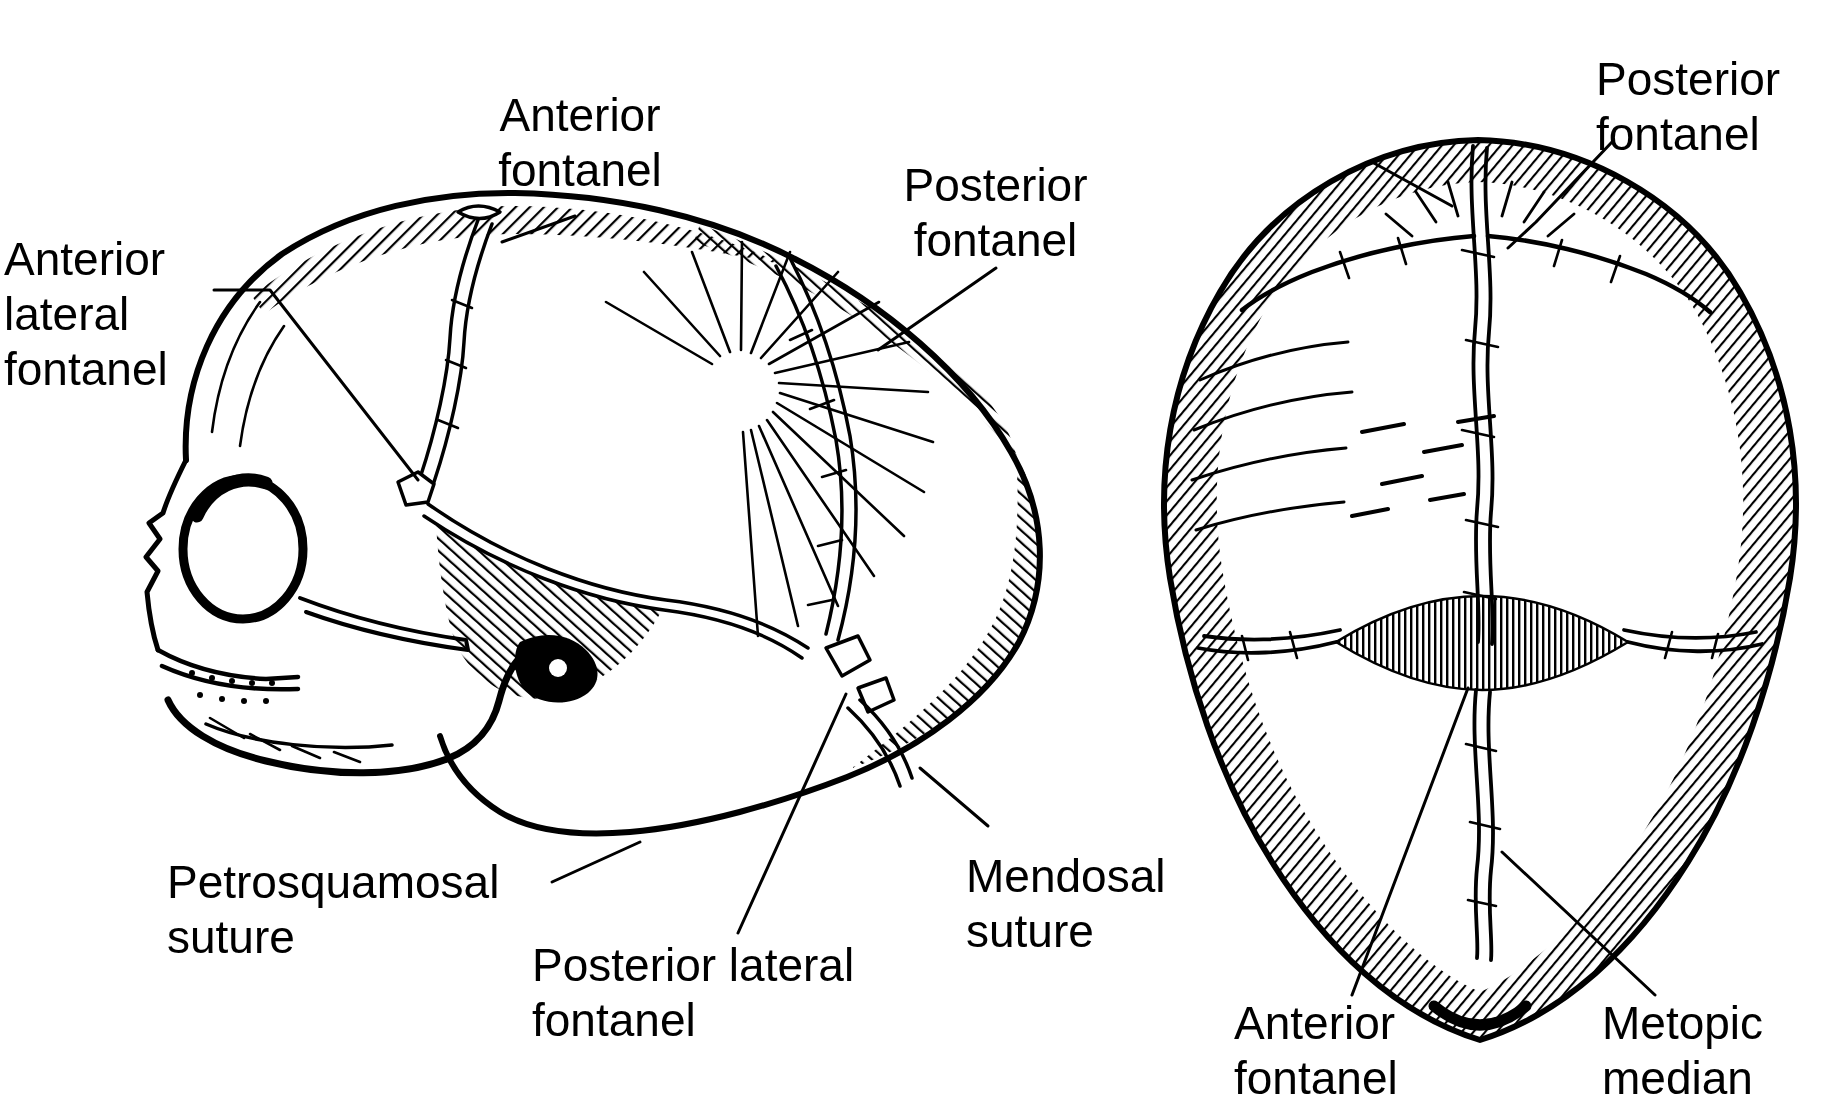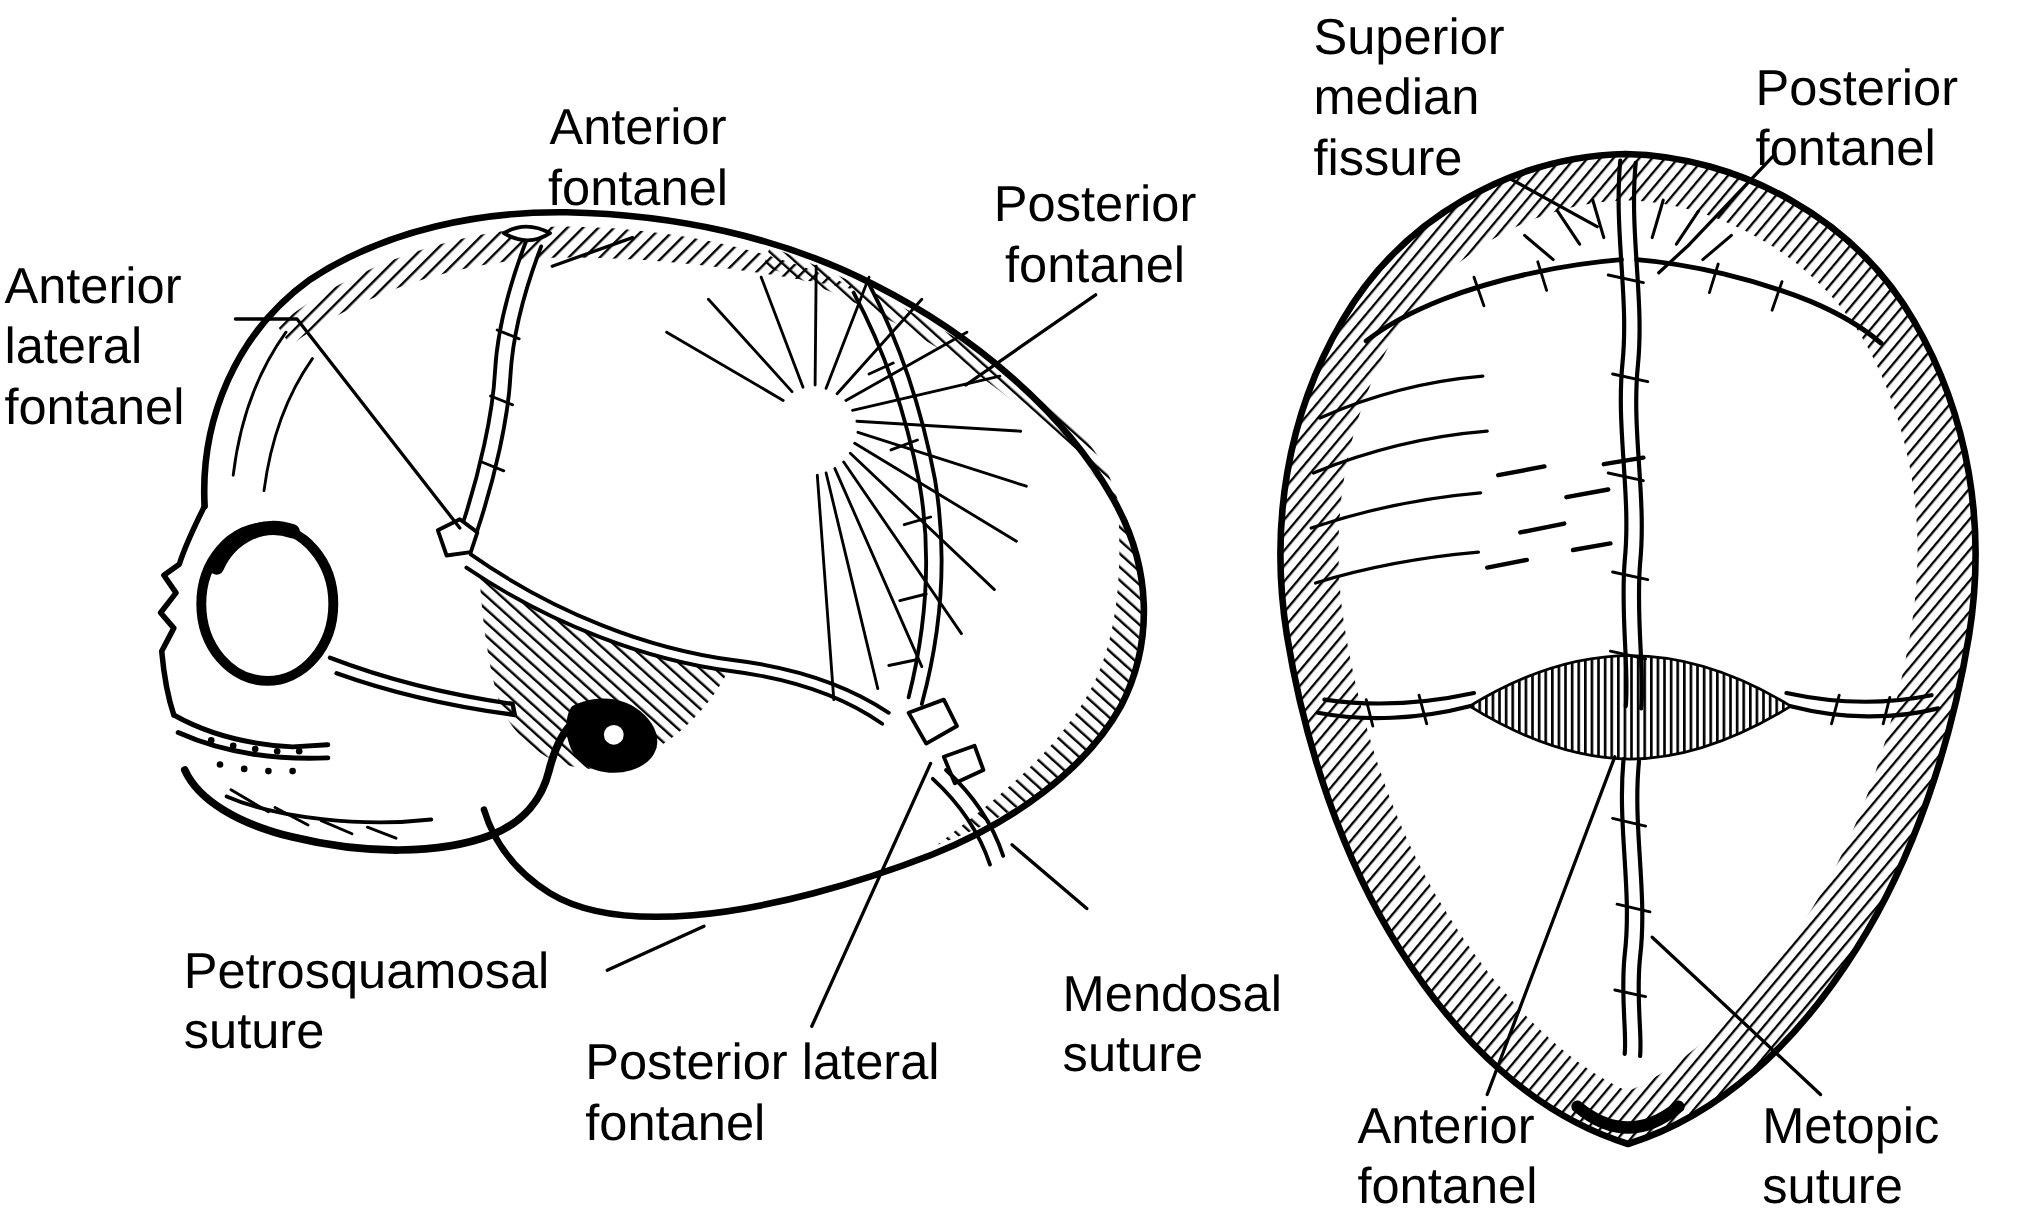--- a/index.html
+++ b/index.html
@@ -159,29 +159,26 @@
   <div class="fig-label" style="left:4px; top:232px">Anterior
 lateral
 fontanel</div>
 
   <div class="fig-label" style="left:167px; top:855px">Petrosquamosal
 suture</div>
 
   <div class="fig-label" style="left:532px; top:938px">Posterior lateral
 fontanel</div>
 
-  <div class="fig-label" style="left:966px; top:876px">Mendosal
+  <div class="fig-label" style="left:966px; top:849px">Mendosal
 suture</div>
 
-  <div class="fig-label" style="left:1194px; top:6px">Superior
-median
-fissure</div>
 
   <div class="fig-label" style="left:1596px; top:52px">Posterior
 fontanel</div>
 
   <div class="fig-label" style="left:1234px; top:996px">Anterior
 fontanel</div>
 
   <div class="fig-label" style="left:1602px; top:996px">Metopic
-suture</div>
+median</div>
 
 </div>
 
 </body></html>

